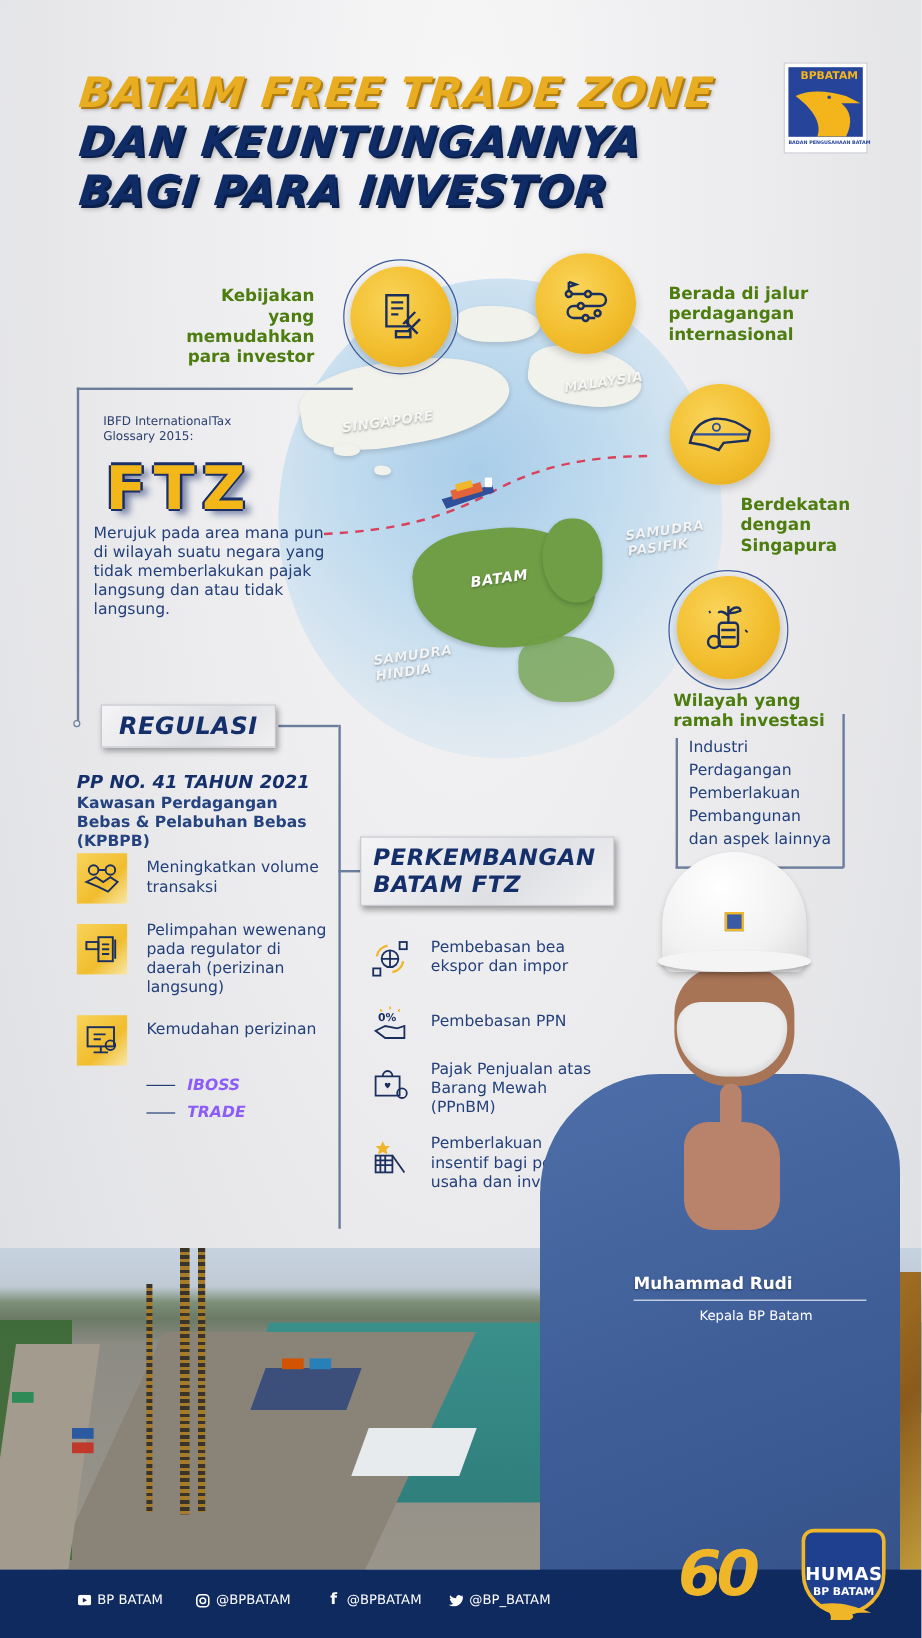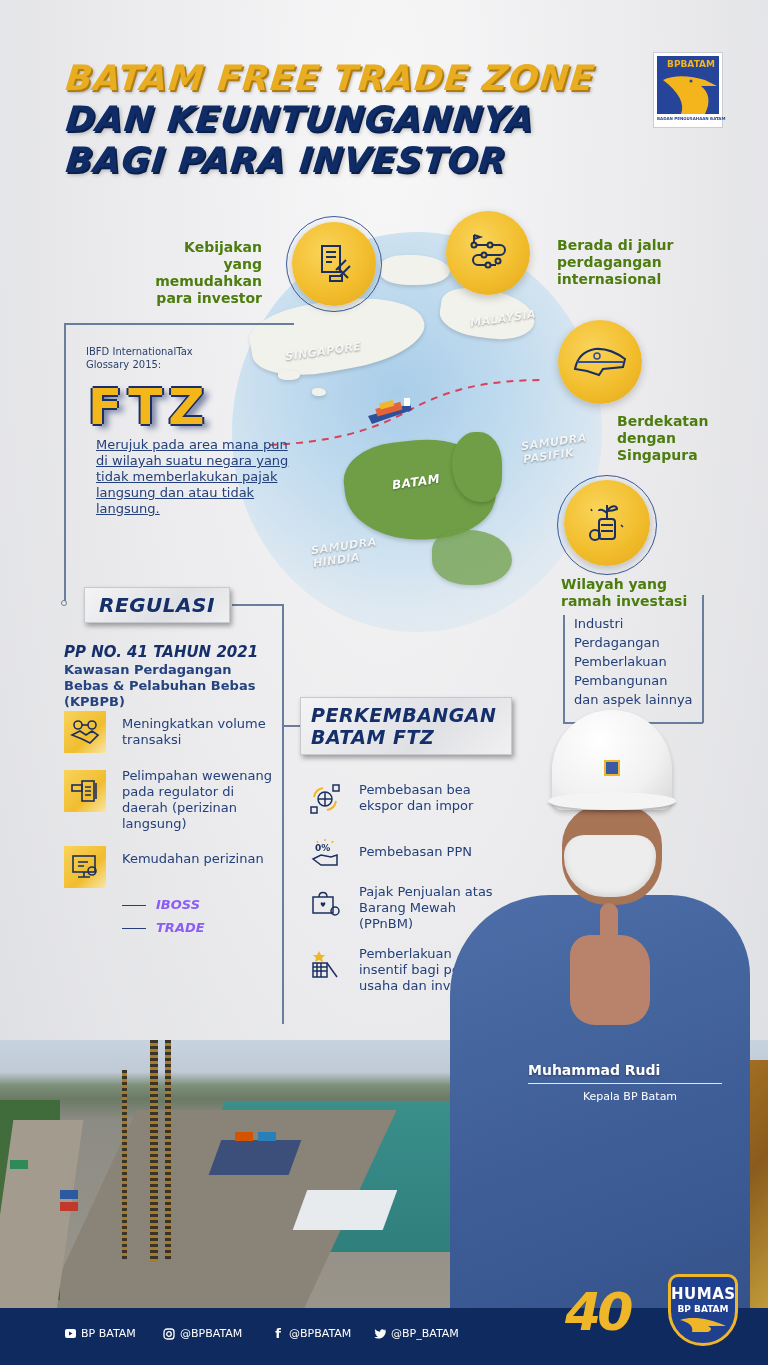--- a/index.html
+++ b/index.html
@@ -58,21 +58,21 @@
   .line-v { position: absolute; width: 1.5px; background: #6b7d9c; }
   .line-h { position: absolute; height: 1.5px; background: #6b7d9c; }
   .dot { position: absolute; width: 6px; height: 6px; border: 1.5px solid #6b7d9c; border-radius: 50%; background: #e9eaee; }
 
   .ibfd { position: absolute; left: 86px; top: 345px; font-size: 10px; line-height: 13px; color: #2a3f6c; }
   .ftz-big {
     position: absolute; left: 88px; top: 378px;
     font-size: 50px; font-weight: bold; letter-spacing: 6px;
     color: #f3b719; text-shadow: -2px 0 0 #1a2f68, 2px 0 0 #1a2f68, 0 2px 0 #1a2f68, 0 -2px 0 #1a2f68, 6px 4px 6px rgba(20,40,100,0.55);
   }
-  .ftz-desc { position: absolute; left: 96px; top: 437px; width: 200px; font-size: 13px; line-height: 16px; color: #24407a; text-decoration: underline; }
+  .ftz-desc { position: absolute; left: 78px; top: 437px; width: 200px; font-size: 13px; line-height: 16px; color: #24407a; }
 
   
   .sec-box {
     position: absolute; background: linear-gradient(135deg, #f4f4f6 0%, #dfe0e4 60%, #f0f0f2 100%);
     box-shadow: 2px 3px 5px rgba(0,0,0,0.35); border: 1px solid #c7c9cf;
   }
   .sec-title { font-weight: bold; font-style: italic; color: #142f6a; letter-spacing: 0.5px; }
 
   .pp-title { position: absolute; left: 64px; top: 643px; font-weight: bold; font-style: italic; font-size: 15px; color: #142f6a; }
   .pp-sub { position: absolute; left: 64px; top: 662px; font-weight: bold; font-size: 13px; line-height: 16px; color: #24437f; }
@@ -112,21 +112,21 @@
   .dock { position: absolute; left: 90px; top: 70px; width: 260px; height: 200px; background: #8a8378; transform: skewX(-25deg); }
   .crane { position: absolute; width: 8px; background: repeating-linear-gradient(180deg, #3a3328 0 3px, #a67c2a 3px 6px); }
   .container { position: absolute; width: 18px; height: 9px; }
 
   
   .footer { position: absolute; left: 0; top: 1308px; width: 768px; height: 57px; background: #0f2a5e; }
   .social { position: absolute; top: 1327px; font-size: 11px; color: #fff; display: flex; align-items: center; gap: 5px; }
   .soc-ic { display: inline-flex; align-items: center; justify-content: center; width: 12px; height: 12px; font-size: 10px; color: #fff; }
   .fifty { position: absolute; left: 565px; top: 1282px; font-size: 52px; font-weight: bold; color: #f0b62a; font-style: italic; letter-spacing: -4px; }
   .humas { position: absolute; left: 668px; top: 1274px; width: 70px; height: 72px; background: #1f3f8f; border: 3px solid #f0b62a; border-radius: 10px 10px 35px 35px; text-align: center; color: #fff; font-weight: bold; }
-  .humas .h1 { font-size: 15px; margin-top: 8px; letter-spacing: 0.5px; }
+  .humas .h1 { font-size: 15px; margin-top: 26px; letter-spacing: 0.5px; }
   .humas .h2 { font-size: 9px; margin-top: 1px; }
 </style>
 </head>
 <body>
 
 <div class="title-line title-gold" style="top:58px">BATAM FREE TRADE ZONE</div>
 <div class="title-line title-navy" style="top:99px">DAN KEUNTUNGANNYA</div>
 <div class="title-line title-navy" style="top:140px">BAGI PARA INVESTOR</div>
 
 <div class="logo">
@@ -394,20 +394,20 @@
 </div>
 <div class="social" style="left:374px">
   <span class="soc-ic">
       <svg width="12" height="10" viewBox="0 0 12 10">
         <path d="M12 1.2 C11.5 1.4 11 1.6 10.6 1.6 C11.1 1.3 11.4 0.8 11.6 0.3 C11.1 0.6 10.6 0.8 10 0.9 C9.2 0 7.8 -0.1 6.9 0.7 C6.3 1.2 6 2 6.2 2.8 C4.2 2.7 2.4 1.8 1.2 0.3 C0.5 1.4 0.9 2.8 1.9 3.5 C1.5 3.5 1.2 3.4 0.8 3.2 C0.8 4.4 1.7 5.4 2.8 5.6 C2.4 5.7 2 5.7 1.6 5.6 C2 6.6 2.9 7.3 4 7.3 C3 8.1 1.5 8.5 0 8.3 C1.3 9.1 2.7 9.6 4.2 9.6 C9.2 9.6 11.9 5.4 11.8 1.8 C12.2 1.5 12 1.3 12 1.2 Z" fill="#fff"></path>
       </svg>
     </span>
   <span>@BP_BATAM</span>
 </div>
 
-<div class="fifty">40</div>
+<div class="fifty">60</div>
 <div class="humas">
   <div class="h1">HUMAS</div>
   <div class="h2">BP BATAM</div>
   <svg width="50" height="16" viewBox="0 0 50 16" style="margin-top:2px">
       <path d="M2 4 C14 0, 30 2, 48 10 L30 10 C34 12, 34 14, 30 16 L14 16 C16 10, 10 6, 2 4 Z" fill="#f0b62a"></path>
     </svg>
 </div>
 
 </body></html>

